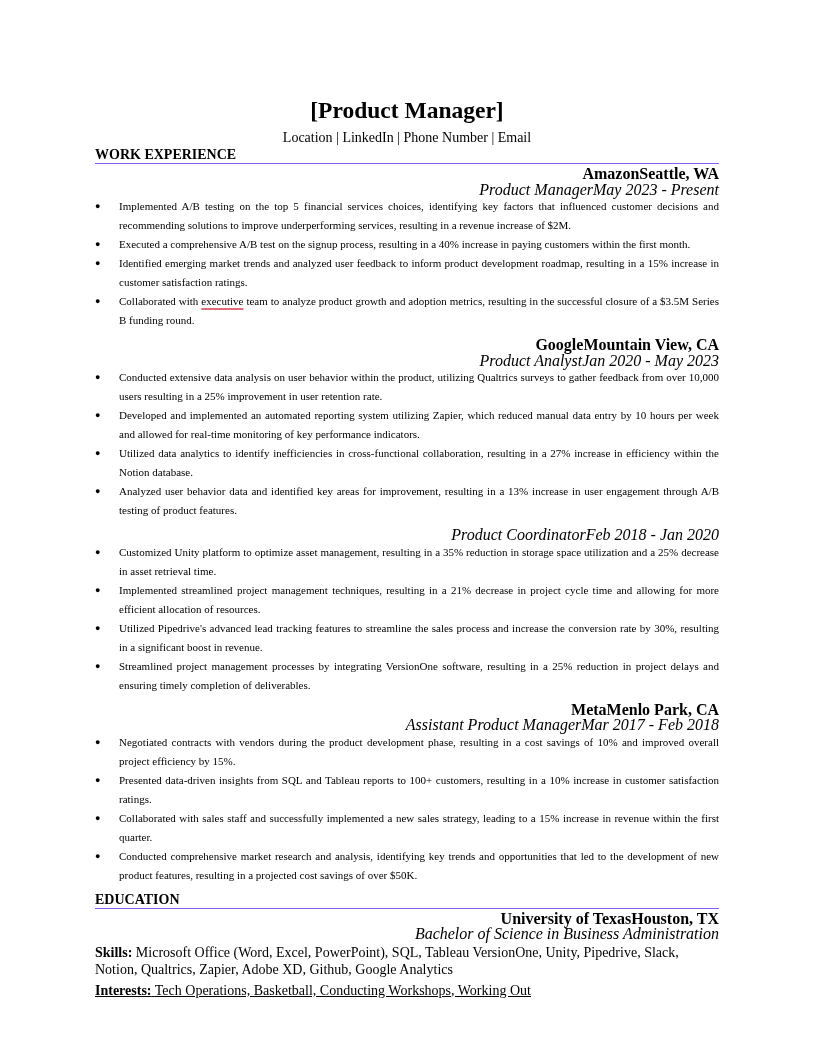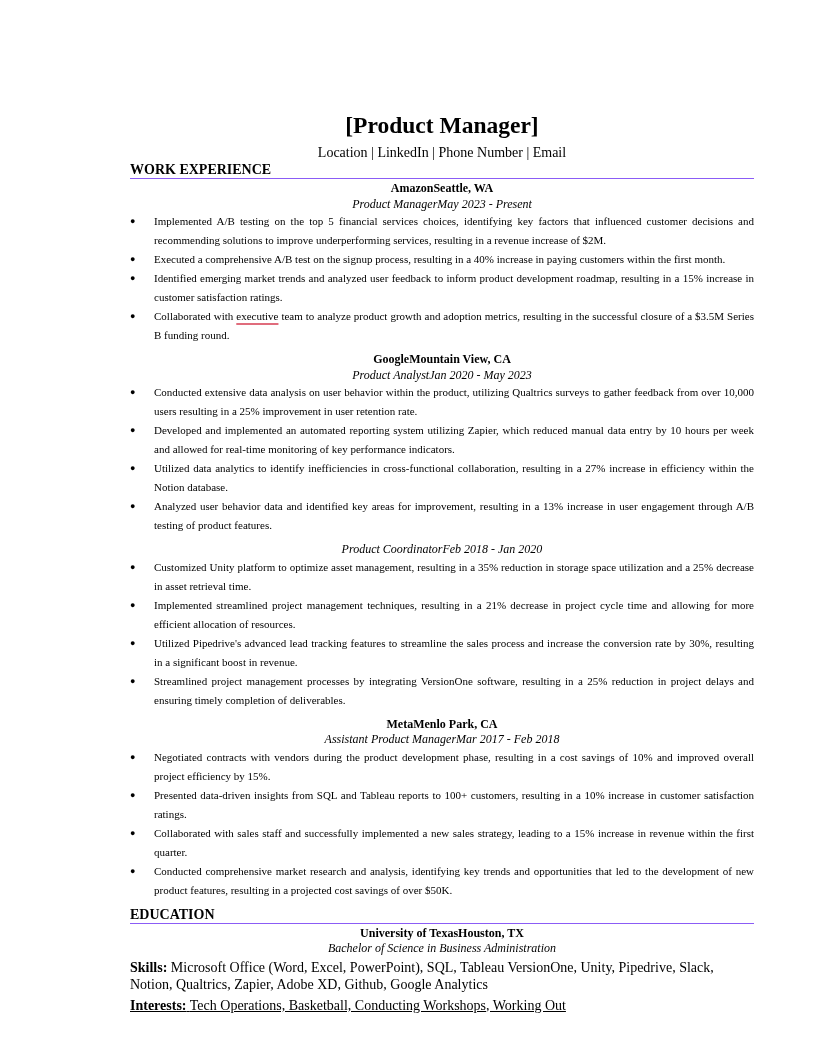--- a/index.html
+++ b/index.html
@@ -1,24 +1,24 @@
 <!DOCTYPE html>
 <html><head>
 <meta charset="utf-8">
 <style>
   html, body { margin: 0; padding: 0; background: #ffffff; }
   body { width: 813px; height: 1055px; position: relative; overflow: hidden;
          font-family: "Liberation Serif", serif; color: #000; }
-  .page { position: absolute; left: 95px; top: 111px; width: 624px; margin-left: 35px; }
+  .page { position: absolute; left: 95px; top: 96px; width: 624px; }
   .title { text-align: center; font-weight: bold; font-size: 23.5px; line-height: 28px; margin: 0; }
   .contact { text-align: center; font-size: 14px; line-height: 18px; margin-top: 5px; }
   .section-head { font-weight: bold; font-size: 14px; line-height: 16px; margin-top: 0px;
                   border-bottom: 1px solid #8b5cf6; padding-bottom: 0px; text-transform: uppercase; }
   .sec-gap { margin-top: 7px; }
-  .row { display: flex; justify-content: center; font-size: 12px; line-height: 15.5px; }
+  .row { display: flex; justify-content: flex-end; font-size: 16px; line-height: 15.5px; }
   .row .l, .row .r { white-space: nowrap; }
   .bold { font-weight: bold; }
   .ital { font-style: italic; }
   ul.bullets { list-style: none; margin: 0; padding: 0; }
   ul.bullets li { position: relative; padding-left: 24px; font-size: 11px; line-height: 19px;
                   text-align: justify; }
   ul.bullets li::before { content: "\25CF"; position: absolute; left: 0; top: 0; font-size: 9px; }
   .job { margin-top: 0; }
   .job + .job { margin-top: 7px; }
   .job.first { margin-top: 2px; }

